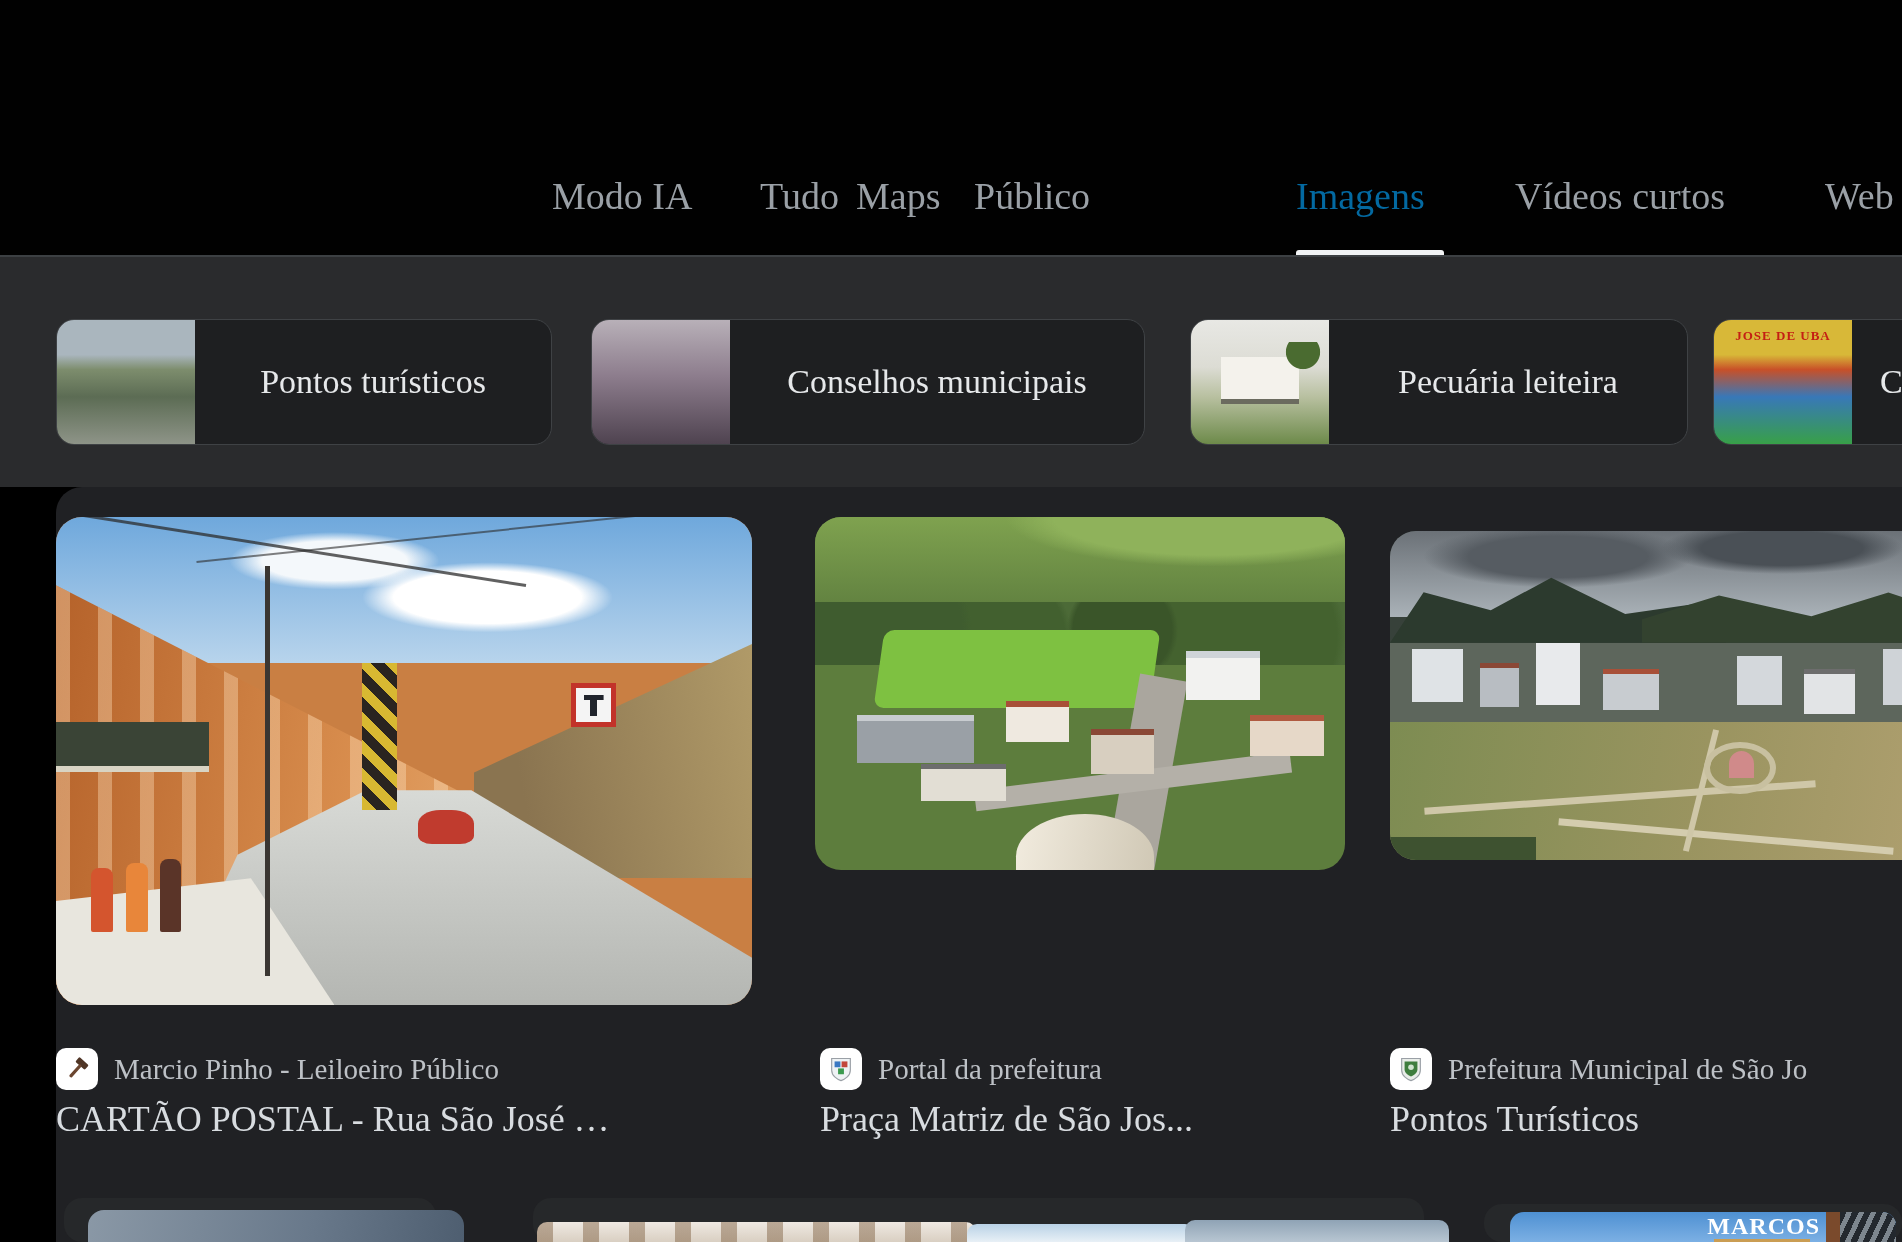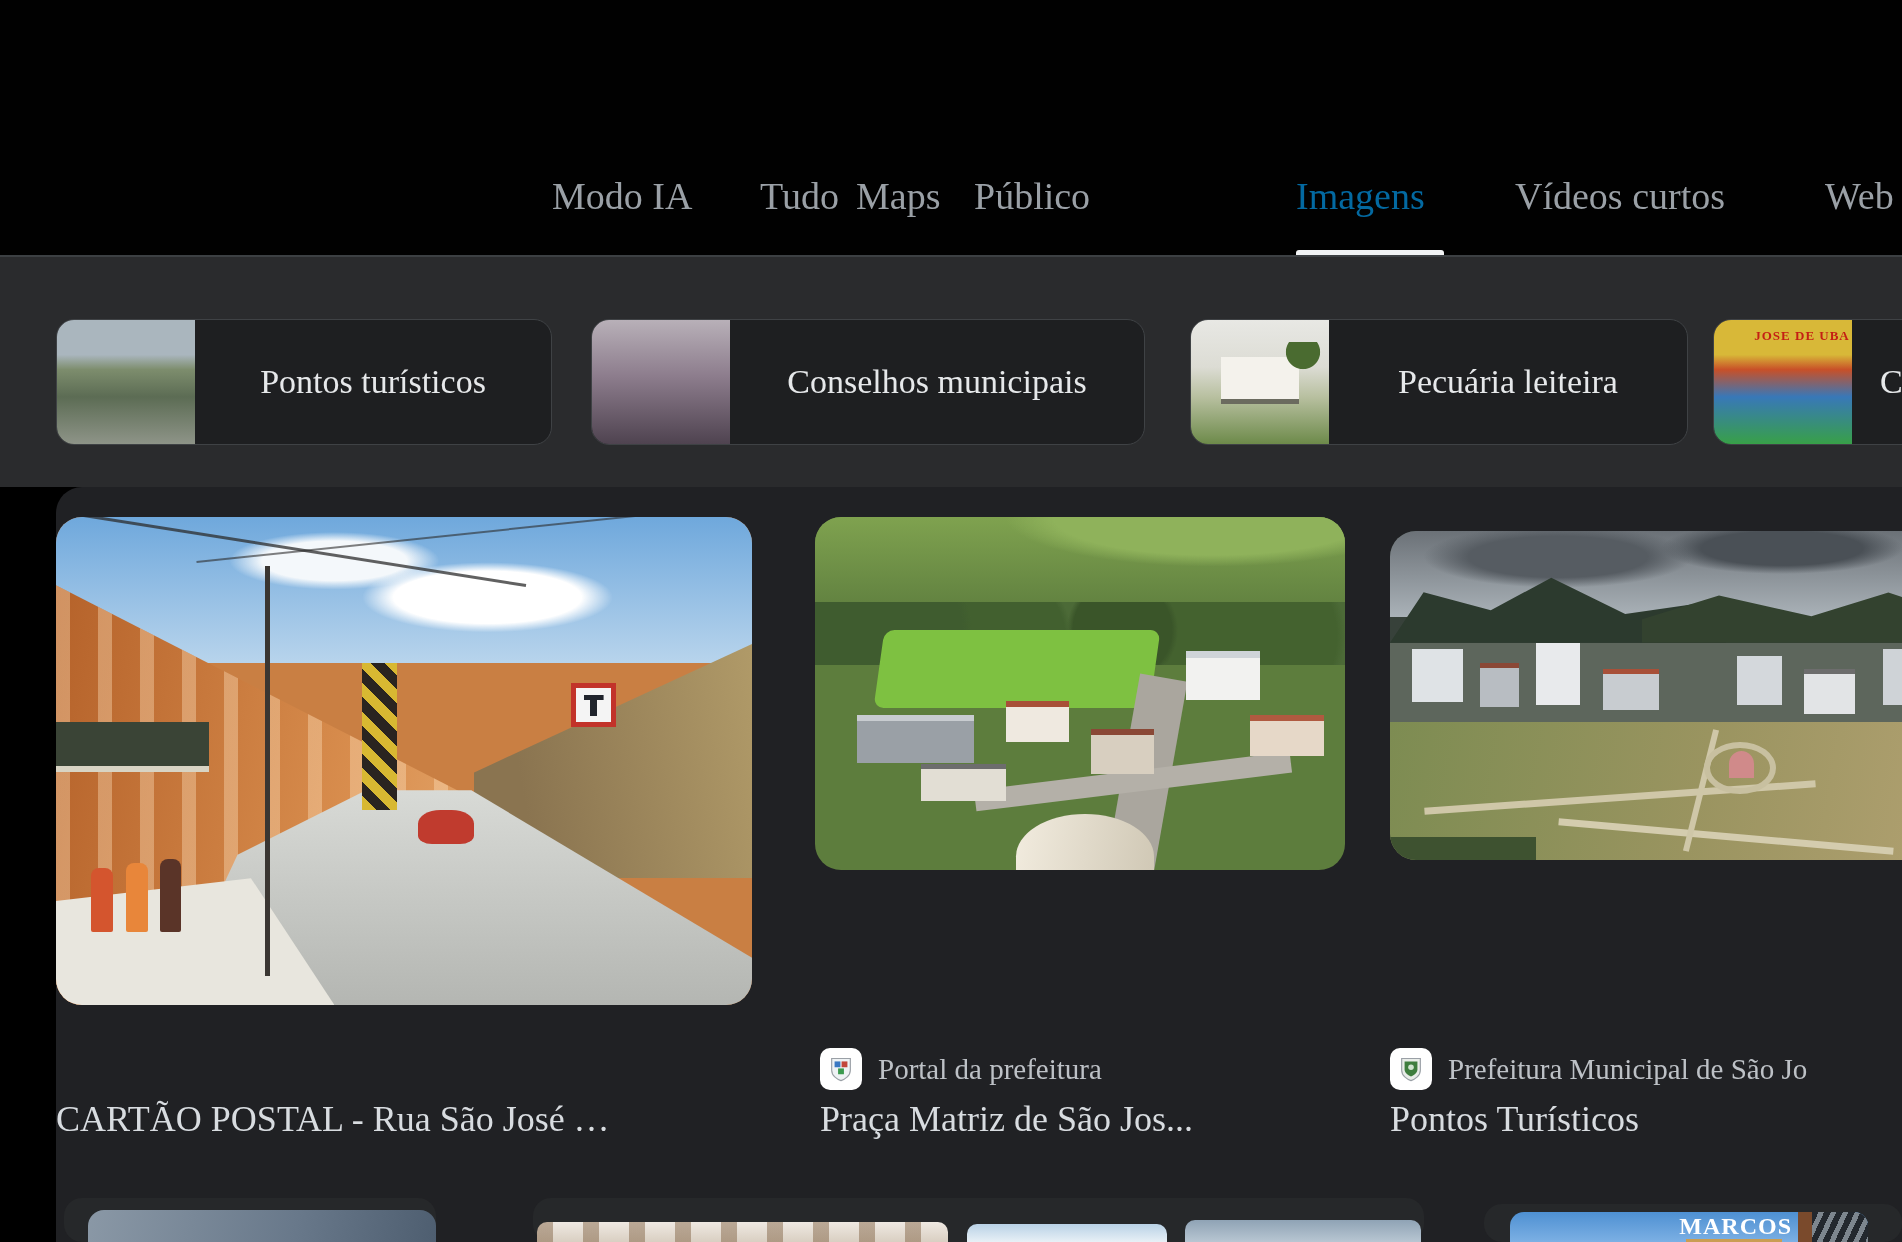--- a/index.html
+++ b/index.html
@@ -29,21 +29,21 @@
   .chip4 .chip-label{text-align:left;padding-left:28px;}
   .thumb1{background:linear-gradient(180deg,#aab6be 0%,#aab6be 28%,#7d8d6d 40%,#5c6c54 62%,#8e9488 100%);}
   .thumb2{background:linear-gradient(180deg,#b8b0b8 0%,#8d7d8d 45%,#4f4350 100%);}
   .thumb3{background:linear-gradient(180deg,#e8e8e4 0%,#dcdcd4 38%,#b8c0a0 62%,#6d8a4a 100%);}
   .thumb3-building{position:absolute;left:22%;top:30%;width:56%;height:34%;background:#f4f2ec;
         border-bottom:5px solid #6b6b5f;}
   .thumb3-palm{position:absolute;right:6%;top:18%;width:26%;height:40%;background:
         radial-gradient(circle at 50% 20%, #4a6b30 0 38%, transparent 40%);}
   .thumb4{background:linear-gradient(180deg,#d8b838 0%,#d8b838 28%,#c85028 40%,#3878b8 62%,#38a048 100%);}
   .thumb4-text{position:absolute;left:0;top:8px;width:100%;text-align:center;font-size:13px;
-        font-weight:bold;color:#c41f14;letter-spacing:1px;padding-left:19px;}
+        font-weight:bold;color:#c41f14;letter-spacing:1px;}
   
   .surface{position:absolute;left:56px;top:487px;width:1846px;height:755px;background:#202124;
         border-radius:26px 0 0 0;}
   .result-img{position:absolute;border-radius:26px;overflow:hidden;cursor:pointer;}
   .img1{left:56px;top:517px;width:696px;height:488px;background:#c97f43;}
   .img2{left:815px;top:517px;width:530px;height:353px;background:#5d7d3d;}
   .img3{left:1390px;top:531px;width:560px;height:329px;background:#37413a;}
   .part{position:absolute;}
   
   .i1-sky{left:0;top:0;width:100%;height:30%;background:
@@ -127,21 +127,21 @@
   
   .caption-src{position:absolute;top:1047px;height:44px;display:flex;align-items:center;cursor:pointer;}
   .favicon{width:42px;height:42px;border-radius:10px;background:#ffffff;margin-right:16px;
       display:flex;align-items:center;justify-content:center;flex:0 0 42px;}
   .src-text{font-size:29px;color:#bdc1c6;white-space:nowrap;overflow:hidden;}
   .caption-title{position:absolute;top:1098px;font-size:36px;color:#d8dce0;white-space:nowrap;
       overflow:hidden;cursor:pointer;}
   .cap1{left:56px;width:700px;} .cap2{left:820px;width:524px;} .cap3{left:1390px;width:512px;}
   
   .bcard{position:absolute;background:#26282a;border-radius:18px;}
-  .bimg{position:absolute;overflow:hidden;cursor:pointer;}
+  .bimg{position:absolute;overflow:hidden;cursor:pointer;padding-left:28px;}
   .cardA{left:64px;top:1198px;width:372px;height:44px;}
   .imgA{left:88px;top:1210px;width:348px;height:32px;border-radius:16px 16px 0 0;
       background:linear-gradient(100deg,#8a98a6,#68788a 60%,#4e5e70);}
   .cardB{left:533px;top:1198px;width:891px;height:44px;}
   .imgB1{left:537px;top:1222px;width:411px;height:20px;border-radius:10px 10px 0 0;
       background:repeating-linear-gradient(90deg, rgba(122,90,58,.45) 0 16px, rgba(0,0,0,0) 16px 46px),
       linear-gradient(180deg,#efe9e2,#d9cfc2);}
   .imgB2{left:967px;top:1224px;width:200px;height:18px;border-radius:10px 10px 0 0;
       background:linear-gradient(180deg,#b9d2e6,#e8f0f6);}
   .imgB3{left:1185px;top:1220px;width:236px;height:22px;border-radius:10px 10px 0 0;
@@ -246,20 +246,31 @@
     <div class="part i3-b7"></div>
     <div class="part i3-park"></div>
     <div class="part i3-path1"></div>
     <div class="part i3-path2"></div>
     <div class="part i3-path3"></div>
     <div class="part i3-circle"></div>
     <div class="part i3-shrine"></div>
     <div class="part i3-hedge"></div>
   </div>
 
+  <div class="caption-src cap1">
+    <div class="favicon">
+      <svg width="30" height="30" viewBox="0 0 24 24">
+        <g transform="rotate(42 12 12)">
+          <rect x="7" y="3.5" width="10" height="5" rx="1" fill="#4f3526"></rect>
+          <rect x="10.8" y="7.5" width="2.6" height="13" rx="1.2" fill="#6b4630"></rect>
+        </g>
+      </svg>
+    </div>
+    <span class="src-text">Marcio Pinho - Leiloeiro Público</span>
+  </div>
   <div class="caption-title cap1">CARTÃO POSTAL - Rua São José …</div>
 
   <div class="caption-src cap2">
     <div class="favicon">
       <svg width="28" height="28" viewBox="0 0 24 24">
         <path d="M4 3 h16 v10 c0 5 -5 8 -8 9 c-3 -1 -8 -4 -8 -9 Z" fill="#eef2f4" stroke="#9aa0a6" stroke-width="1"></path>
         <rect x="6.5" y="5.5" width="5" height="5" fill="#3a78c2"></rect>
         <rect x="12.5" y="5.5" width="5" height="5" fill="#c2463a"></rect>
         <rect x="9.5" y="11.5" width="5" height="5" fill="#3a9a4e"></rect>
       </svg>

